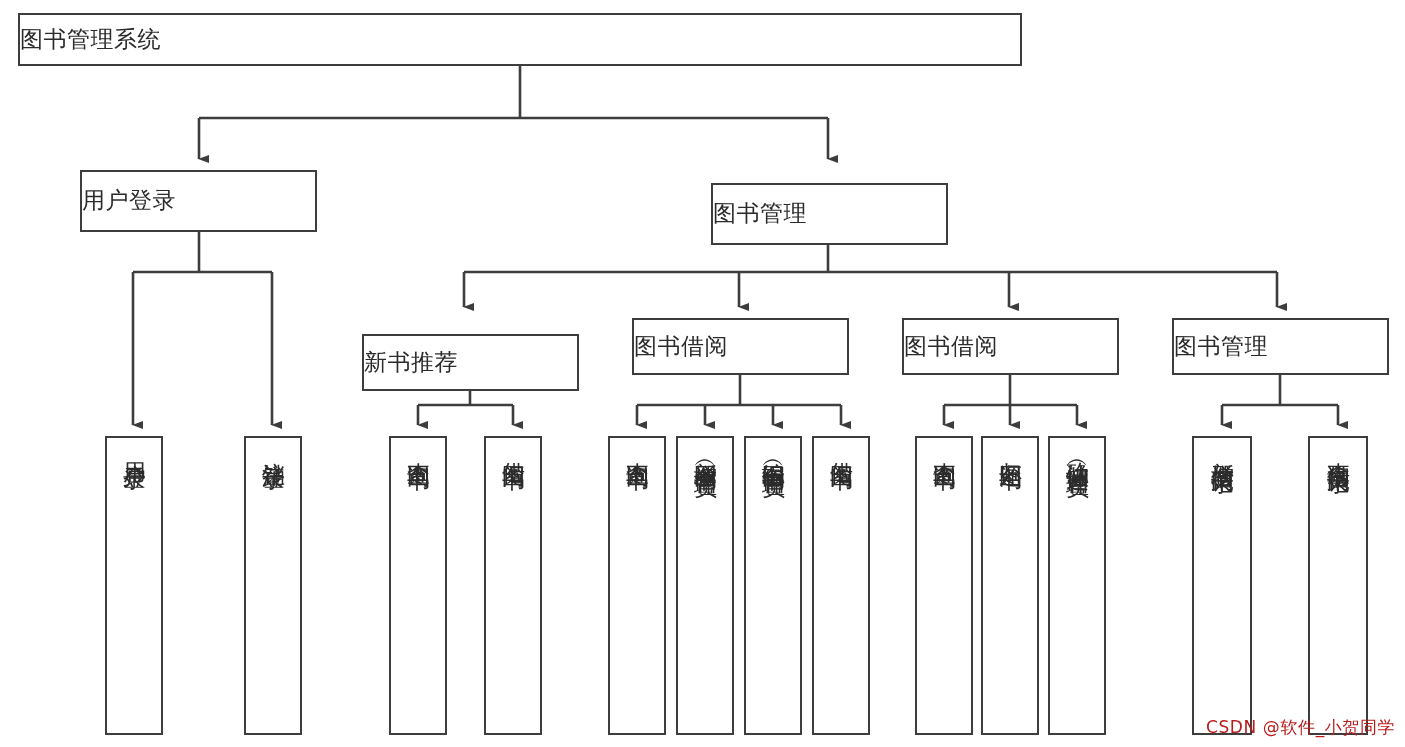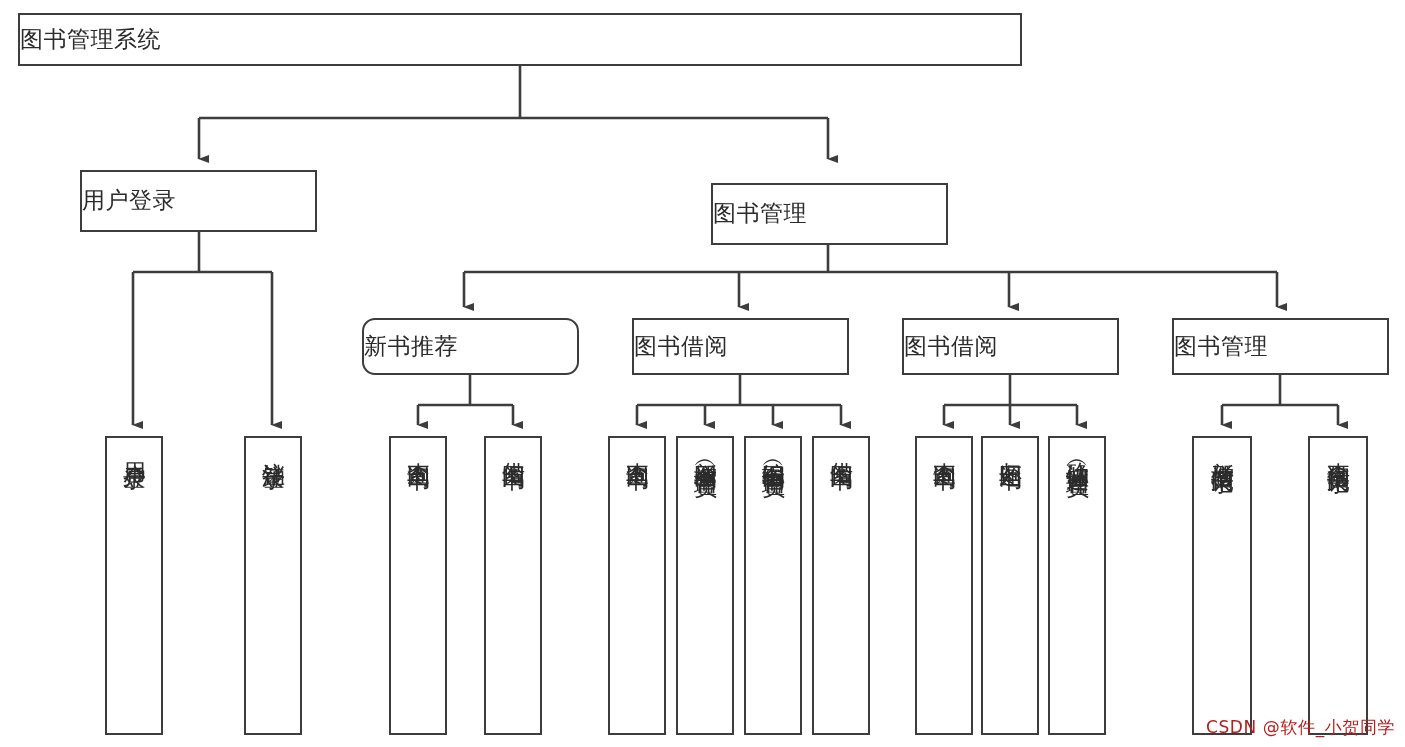--- a/index.html
+++ b/index.html
@@ -128,21 +128,21 @@
     <span class="node-label">图书管理系统</span>
   </div>
 
   <div class="node-box node-horizontal" style="left:80px; top:170px; width:237px; height:62px;">
     <span class="node-label">用户登录</span>
   </div>
   <div class="node-box node-horizontal" style="left:711px; top:183px; width:237px; height:62px;">
     <span class="node-label">图书管理</span>
   </div>
 
-  <div class="node-box node-horizontal" style="left:362px; top:318px; width:217px; height:57px;border-radius:13px;">
+  <div class="node-box node-horizontal" style="left:362px; top:334px; width:217px; height:57px;">
     <span class="node-label">新书推荐</span>
   </div>
   <div class="node-box node-horizontal" style="left:632px; top:318px; width:217px; height:57px;">
     <span class="node-label">图书借阅</span>
   </div>
   <div class="node-box node-horizontal" style="left:902px; top:318px; width:217px; height:57px;">
     <span class="node-label">图书借阅</span>
   </div>
   <div class="node-box node-horizontal" style="left:1172px; top:318px; width:217px; height:57px;">
     <span class="node-label">图书管理</span>

